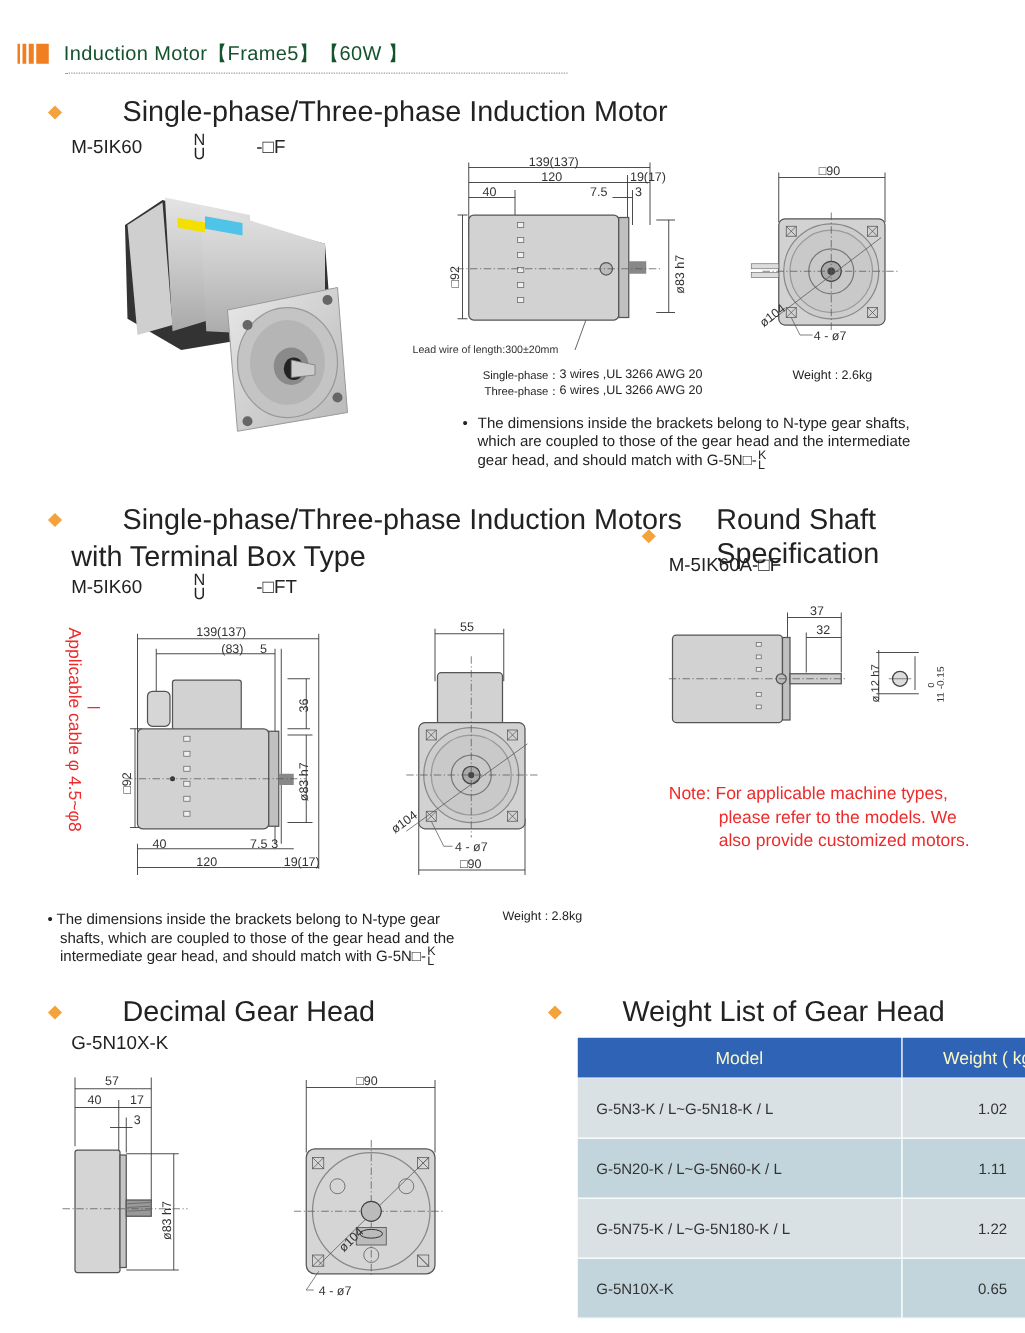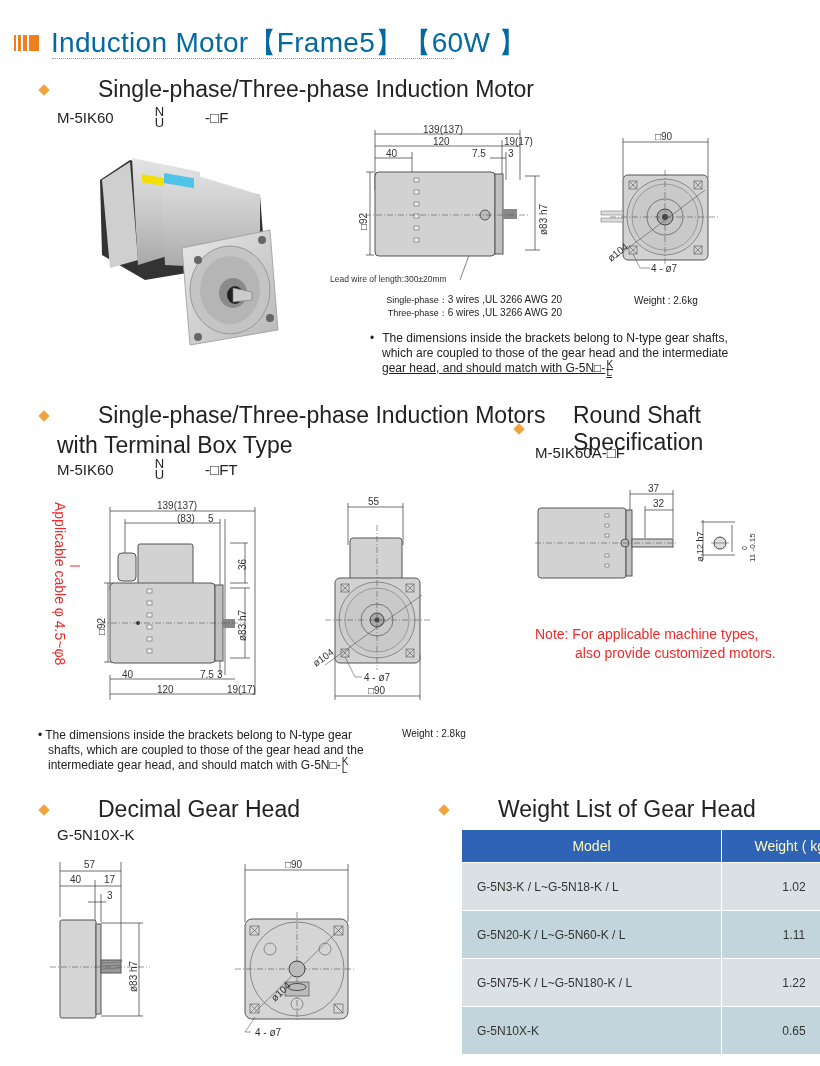--- a/index.html
+++ b/index.html
@@ -2,21 +2,21 @@
 <html><head>
 <meta charset="utf-8">
 <style>
   * { box-sizing: border-box; margin: 0; padding: 0; }
   html, body { width: 820px; height: 1066px; background: #ffffff; overflow: hidden; }
   body { position: relative; font-family: "Liberation Sans", sans-serif; color: #222; }
   .abs { position: absolute; }
   .title-bar { left: 14px; top: 28px; height: 30px; display: flex; align-items: center; }
   .title-icon { display: flex; gap: 2px; align-items: center; margin-right: 12px; }
   .title-icon span { display: block; height: 16px; background: #f07f22; }
-  .title-text { font-size: 28px; color: #0369a1; letter-spacing: 0.3px; }
+  .title-text { font-size: 16px; color: #14532d; letter-spacing: 0.3px; }
   .title-underline { left: 52px; top: 58px; width: 402px; border-top: 1px dotted #999; }
   .sec-head { display: flex; align-items: center; font-size: 23px; color: #222; gap: 36px; }
   .diamond { width: 8px; height: 8px; background: #f4a23c; transform: rotate(45deg); margin-right: 14px; flex-shrink: 0; }
   .model { font-size: 15px; color: #222; display: flex; align-items: center; gap: 40px; }
   .stack { display: inline-flex; flex-direction: column; font-size: 13px; line-height: 11px; margin: 0 1px; }
   .stack-small { display: inline-flex; flex-direction: column; font-size: 10px; line-height: 8px; margin-left: 1px; vertical-align: middle; }
   .small { font-size: 10px; color: #222; }
   .note { font-size: 12px; line-height: 15px; color: #222; }
   .red-note { font-size: 14px; color: #ee2a2a; line-height: 19px; }
   table.wt { border-collapse: collapse; width: 406px; font-size: 12px; }
@@ -180,21 +180,21 @@
 </svg>
 
 <div class="abs small" style="left:634px; top:295px; font-size:10px;">Weight : 2.6kg</div>
 
 <div class="abs note" style="left:370px; top:331px; width:420px;">
   <div style="display:flex;">
       <span style="margin-right:8px;">•</span>
       <span>The dimensions inside the brackets belong to N-type gear shafts,</span>
     </div>
   <div style="padding-left:12px;">which are coupled to those of the gear head and the intermediate</div>
-  <div style="padding-left:12px; display:flex; align-items:flex-start;text-decoration:underline;">
+  <div style="padding-left:12px; display:flex; align-items:flex-start;">
     <span>gear head, and should match with G-5N□-</span>
     <span class="stack-small">
         <span>K</span>
         <span>L</span>
       </span>
   </div>
 </div>
 
 <div class="abs" style="left:40px; top:402px;">
   <div class="sec-head">
@@ -362,20 +362,21 @@
   <line x1="176" y1="63" x2="194" y2="63" stroke="#444" stroke-width="0.5"></line>
   <text x="113" y="12">37</text>
   <text x="118" y="27">32</text>
   <text x="0" y="0" transform="translate(168,82) rotate(-90)" font-size="9">ø 12 h7</text>
   <text x="0" y="0" transform="translate(212,70) rotate(-90)" font-size="7">0</text>
   <text x="0" y="0" transform="translate(220,82) rotate(-90)" font-size="8">11 -0.15</text>
 </svg>
 
 <div class="abs red-note" style="left:535px; top:625px;">
   <div>Note: For applicable machine types,</div>
+  <div style="padding-left:40px;">please refer to the models. We</div>
   <div style="padding-left:40px;">also provide customized motors.</div>
 </div>
 
 <div class="abs sec-head" style="left:40px; top:796px;">
   <div class="diamond"></div>
   <span>Decimal Gear Head</span>
 </div>
 <div class="abs model" style="left:57px; top:826px;">G-5N10X-K</div>
 
 <svg class="abs" style="left:40px; top:852px;" width="130" height="180" font-size="10" fill="#333">

